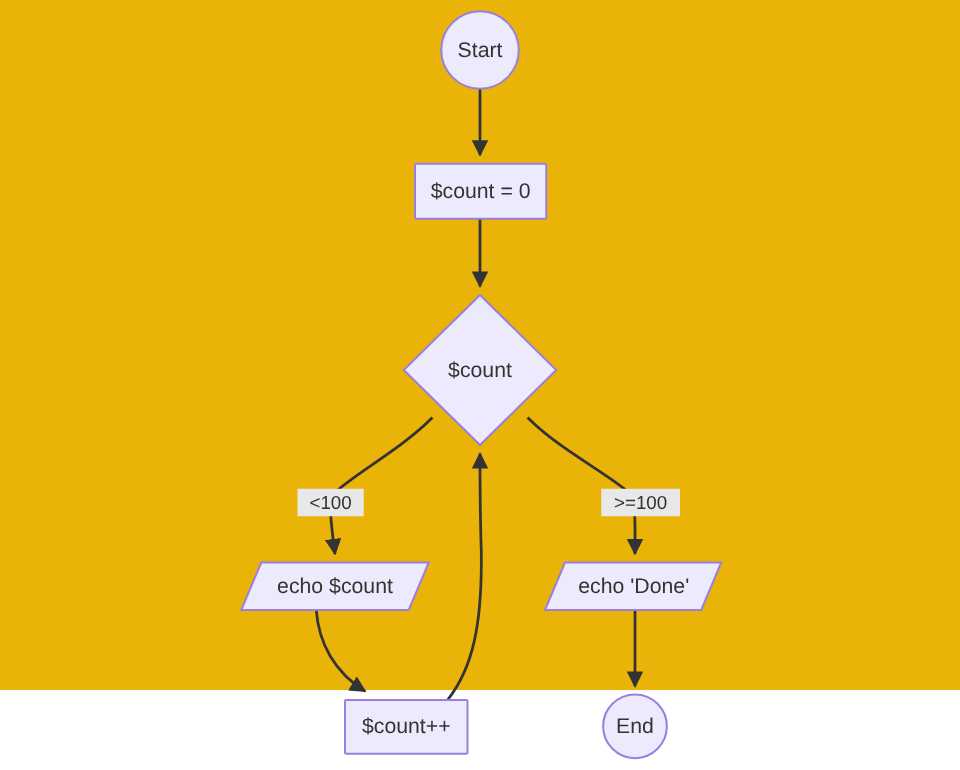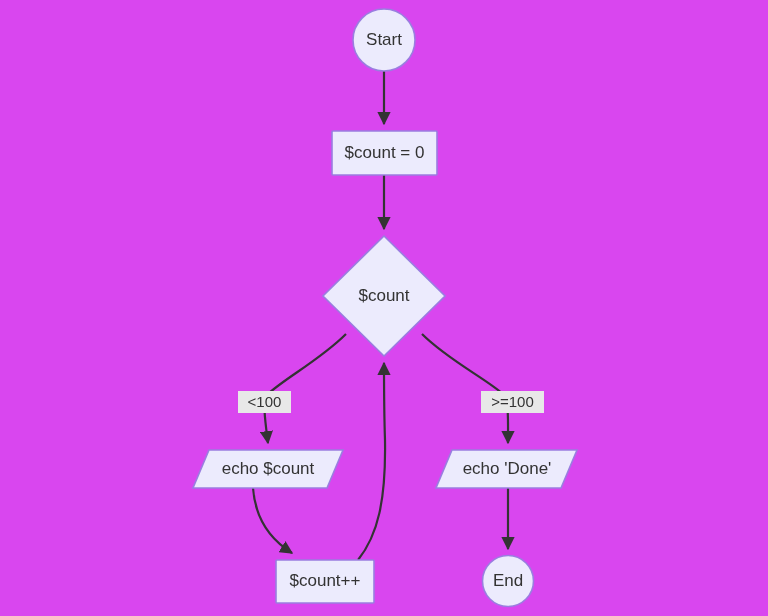--- a/index.html
+++ b/index.html
@@ -9,22 +9,22 @@
   }
   body {
     width: 768px;
     height: 616px;
     font-family: "Liberation Sans", "DejaVu Sans", sans-serif;
     overflow: hidden;
   }
   #flowchart-canvas {
     position: relative;
     width: 768px;
-    height: 616px;
-    background: #d946ef;
+    height: 552px;
+    background: #eab308;
   }
   #flow-svg {
     position: absolute;
     top: 0;
     left: 0;
     width: 768px;
     height: 616px;
   }
   .node-label {
     font-family: "Liberation Sans", "DejaVu Sans", sans-serif;

